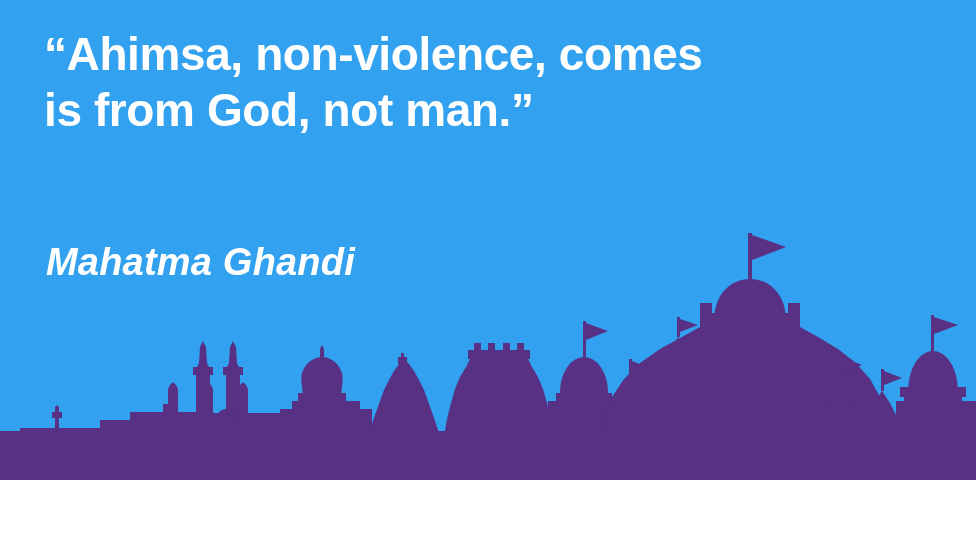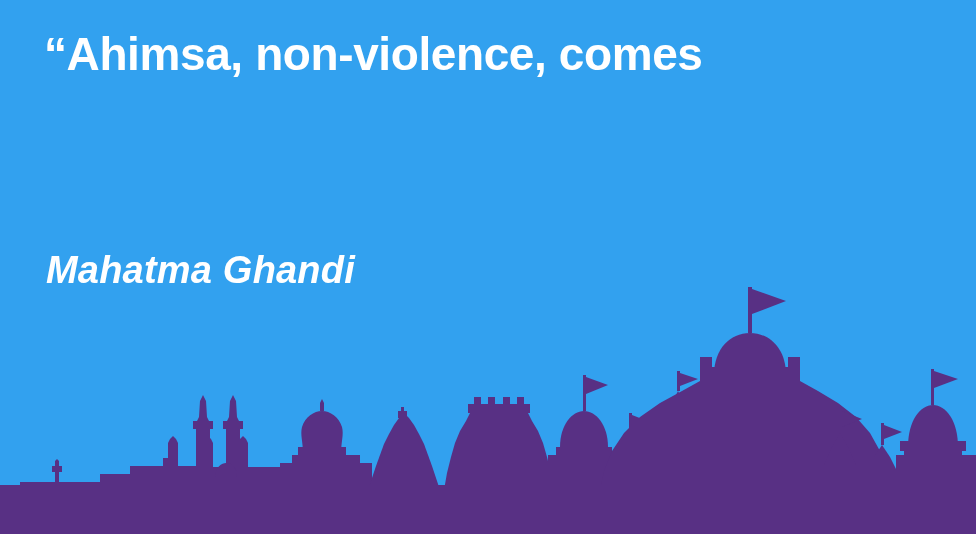--- a/index.html
+++ b/index.html
@@ -8,21 +8,21 @@
   }
   body {
     width: 976px;
     height: 549px;
     overflow: hidden;
     font-family: "Liberation Sans", sans-serif;
   }
   #quote-card {
     position: relative;
     width: 976px;
-    height: 534px;
+    height: 480px;
     background: #32a1ef;
     overflow: hidden;
   }
   #skyline-layer {
     position: absolute;
     left: 0;
     bottom: 0;
     width: 976px;
     height: 549px;
     pointer-events: none;
@@ -44,21 +44,21 @@
     font-family: "Liberation Sans", sans-serif;
     font-weight: bold;
     font-size: 46px;
     line-height: 56px;
     letter-spacing: -0.4px;
     white-space: nowrap;
   }
   #attribution {
     position: absolute;
     left: 46px;
-    top: 248px;
+    top: 240px;
     color: #ffffff;
     font-family: "Liberation Sans", sans-serif;
     font-weight: bold;
     font-style: italic;
     font-size: 38px;
     line-height: 44px;
     letter-spacing: 0.2px;
     white-space: nowrap;
     z-index: 2;
   }
@@ -142,17 +142,18 @@
 
         <path d="M0,549 L0,520 L976,520 L976,549 Z"></path>
         <rect x="0" y="500" width="976" height="49"></rect>
 
       </g>
     </svg>
   </div>
 
   <div id="quote-block">
     <div class="quote-line">“Ahimsa, non-violence, comes</div>
+    <div class="quote-line">is from God, not man.”</div>
   </div>
 
   <div id="attribution">Mahatma Ghandi</div>
 
 </div>
 
 </body></html>

